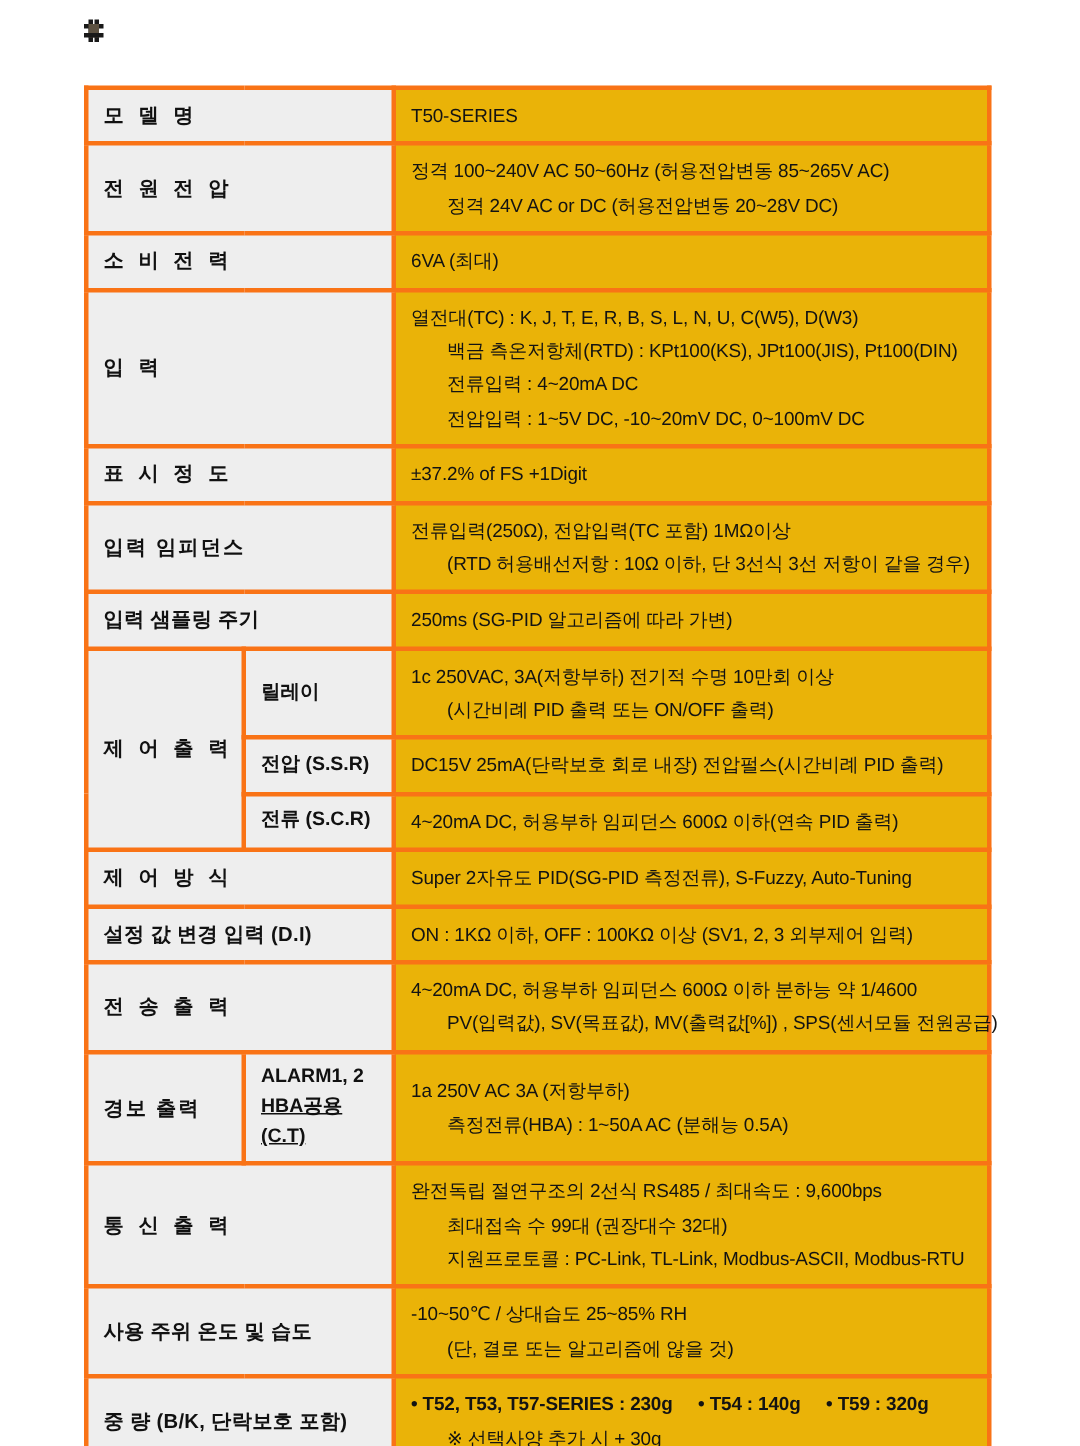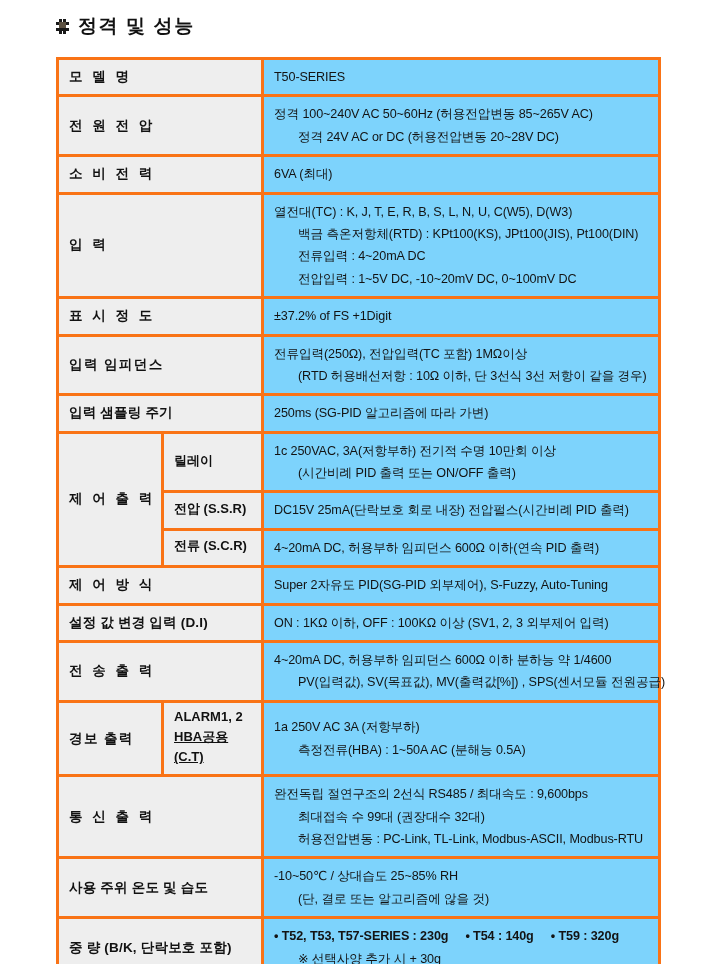--- a/index.html
+++ b/index.html
@@ -97,21 +97,21 @@
   .lbl-spread.tight { letter-spacing: 1.4px; }
   .lbl-spread.none  { letter-spacing: 0.2px; }
 
   td.sublabel {
     font-size: 13px;
     padding: 4px 6px 7px 10px;
     line-height: 1.55;
   }
 
   td.value {
-    background: #7dd3fc;
+    background: #eab308;
     font-size: 12.6px;
     color: #131313;
     padding: 7px 8px 7px 10px;
     line-height: 1.62;
     letter-spacing: -0.1px;
   }
   td.value .ln { display: block; white-space: nowrap; }
   td.value .ln + .ln { margin-top: 2px; margin-left: 24px; }
 
   .w-row .ln.first { letter-spacing: -0.1px; font-weight: bold; }
@@ -121,21 +121,20 @@
 <body>
 
 <div class="page">
 
   <div class="heading">
     <span class="heading-bullet">
       <i class="l"></i>
         <i class="r"></i>
         <u></u>
     </span>
-    <span class="heading-title">정격 및 성능</span>
   </div>
 
   <table class="spec-table">
     <colgroup>
       <col class="c-label">
         <col class="c-sub">
         <col>
     </colgroup>
     <tbody id="spec-body">
         <tr>
@@ -219,21 +218,21 @@
           <td class="sublabel">전류 (S.C.R)</td>
           <td class="value">
             <span class="ln">4~20mA DC, 허용부하 임피던스 600Ω 이하(연속 PID 출력)</span>
           </td>
         </tr>
         <tr>
           <td class="label" colspan="2">
             <span class="lbl-spread">제 어 방 식</span>
           </td>
           <td class="value">
-            <span class="ln">Super 2자유도 PID(SG-PID 외부제어), S-Fuzzy, Auto-Tuning</span>
+            <span class="ln">Super 2자유도 PID(SG-PID 측정전류), S-Fuzzy, Auto-Tuning</span>
           </td>
         </tr>
         <tr>
           <td class="label" colspan="2">
             <span class="lbl-spread none">설정 값 변경 입력 (D.I)</span>
           </td>
           <td class="value">
             <span class="ln">ON : 1KΩ 이하,  OFF : 100KΩ 이상 (SV1, 2, 3 외부제어 입력)</span>
           </td>
         </tr>
@@ -259,21 +258,21 @@
             <span class="ln">측정전류(HBA) : 1~50A AC (분해능 0.5A)</span>
           </td>
         </tr>
         <tr>
           <td class="label" colspan="2">
             <span class="lbl-spread">통 신 출 력</span>
           </td>
           <td class="value">
             <span class="ln">완전독립 절연구조의 2선식 RS485 / 최대속도 : 9,600bps</span>
             <span class="ln">최대접속 수 99대 (권장대수 32대)</span>
-            <span class="ln">허용전압변동 : PC-Link, TL-Link, Modbus-ASCII, Modbus-RTU</span>
+            <span class="ln">지원프로토콜 : PC-Link, TL-Link, Modbus-ASCII, Modbus-RTU</span>
           </td>
         </tr>
         <tr>
           <td class="label" colspan="2">
             <span class="lbl-spread none">사용 주위 온도 및 습도</span>
           </td>
           <td class="value">
             <span class="ln">-10~50℃ / 상대습도 25~85% RH</span>
             <span class="ln">(단, 결로 또는 알고리즘에 않을 것)</span>
           </td>

